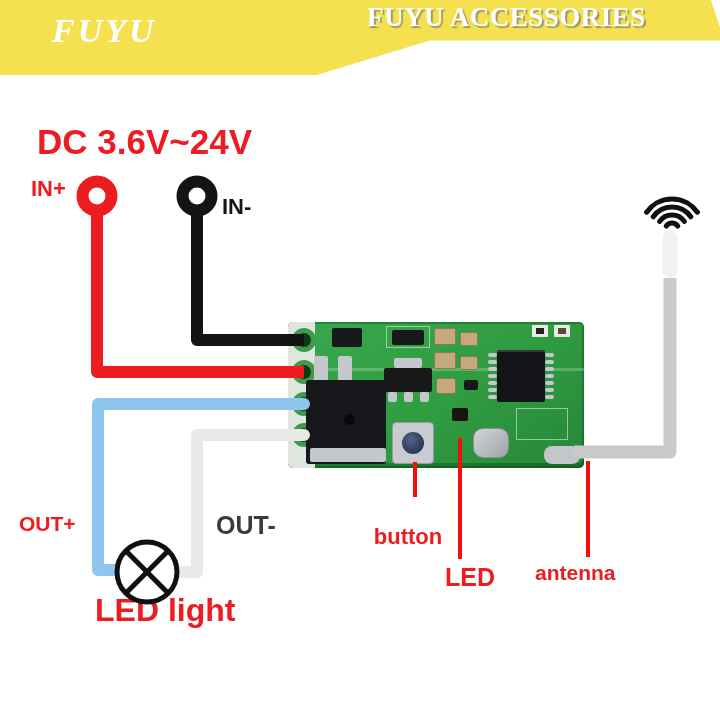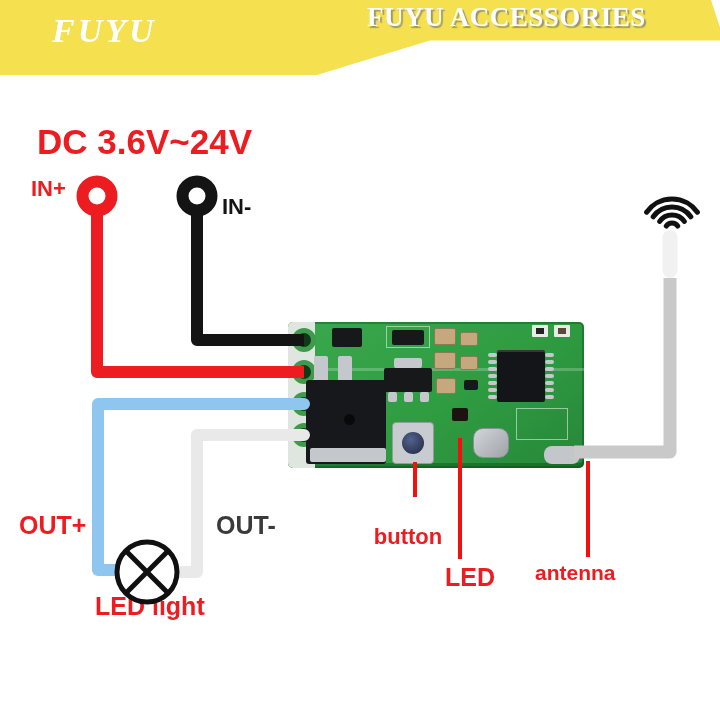--- a/index.html
+++ b/index.html
@@ -27,23 +27,23 @@
   .banner-title{position:absolute;left:367px;top:2px;color:#fff;
          font-family:"Liberation Serif",serif;font-weight:700;font-size:27px;
          letter-spacing:.5px;white-space:nowrap;
          text-shadow:2px 2px 1px rgba(125,125,125,.75);}
 
   
   .lbl{position:absolute;white-space:nowrap;line-height:1;text-align:center;}
   .dc-label{left:37px;top:124px;font-size:35px;font-weight:700;color:var(--red);}
   .in-plus{left:31px;top:178px;font-size:22px;font-weight:700;color:var(--red);}
   .in-minus{left:222px;top:160px;font-size:22px;font-weight:600;color:var(--black);margin-top:36px;}
-  .out-plus{left:19px;top:513px;font-size:25px;font-weight:600;color:var(--red);}
+  .out-plus{left:19px;top:513px;font-size:21px;font-weight:600;color:var(--red);}
   .out-minus{left:216px;top:513px;font-size:25px;font-weight:600;color:var(--out-minus-text);}
-  .led-light{left:95px;top:594px;font-size:25px;font-weight:600;color:var(--red);}
+  .led-light{left:95px;top:594px;font-size:32px;font-weight:600;color:var(--red);}
   .learning{left:360px;top:502px;width:96px;text-align:center;font-size:22px;
             font-weight:600;color:var(--red);line-height:23px;white-space:normal;}
   .led-lbl{left:445px;top:565px;font-size:25px;font-weight:600;color:var(--red);}
   .antenna-lbl{left:535px;top:562px;font-size:21px;font-weight:600;color:var(--red);}
 
   
   svg.overlay{position:absolute;left:0;top:0;z-index:2;pointer-events:none;}
   .w-red{stroke:var(--red);stroke-width:12;fill:none;stroke-linejoin:round;}
   .w-black{stroke:var(--black);stroke-width:12;fill:none;stroke-linejoin:round;}
   .w-blue{stroke:var(--blue-wire);stroke-width:12;fill:none;stroke-linejoin:round;stroke-linecap:round;}

